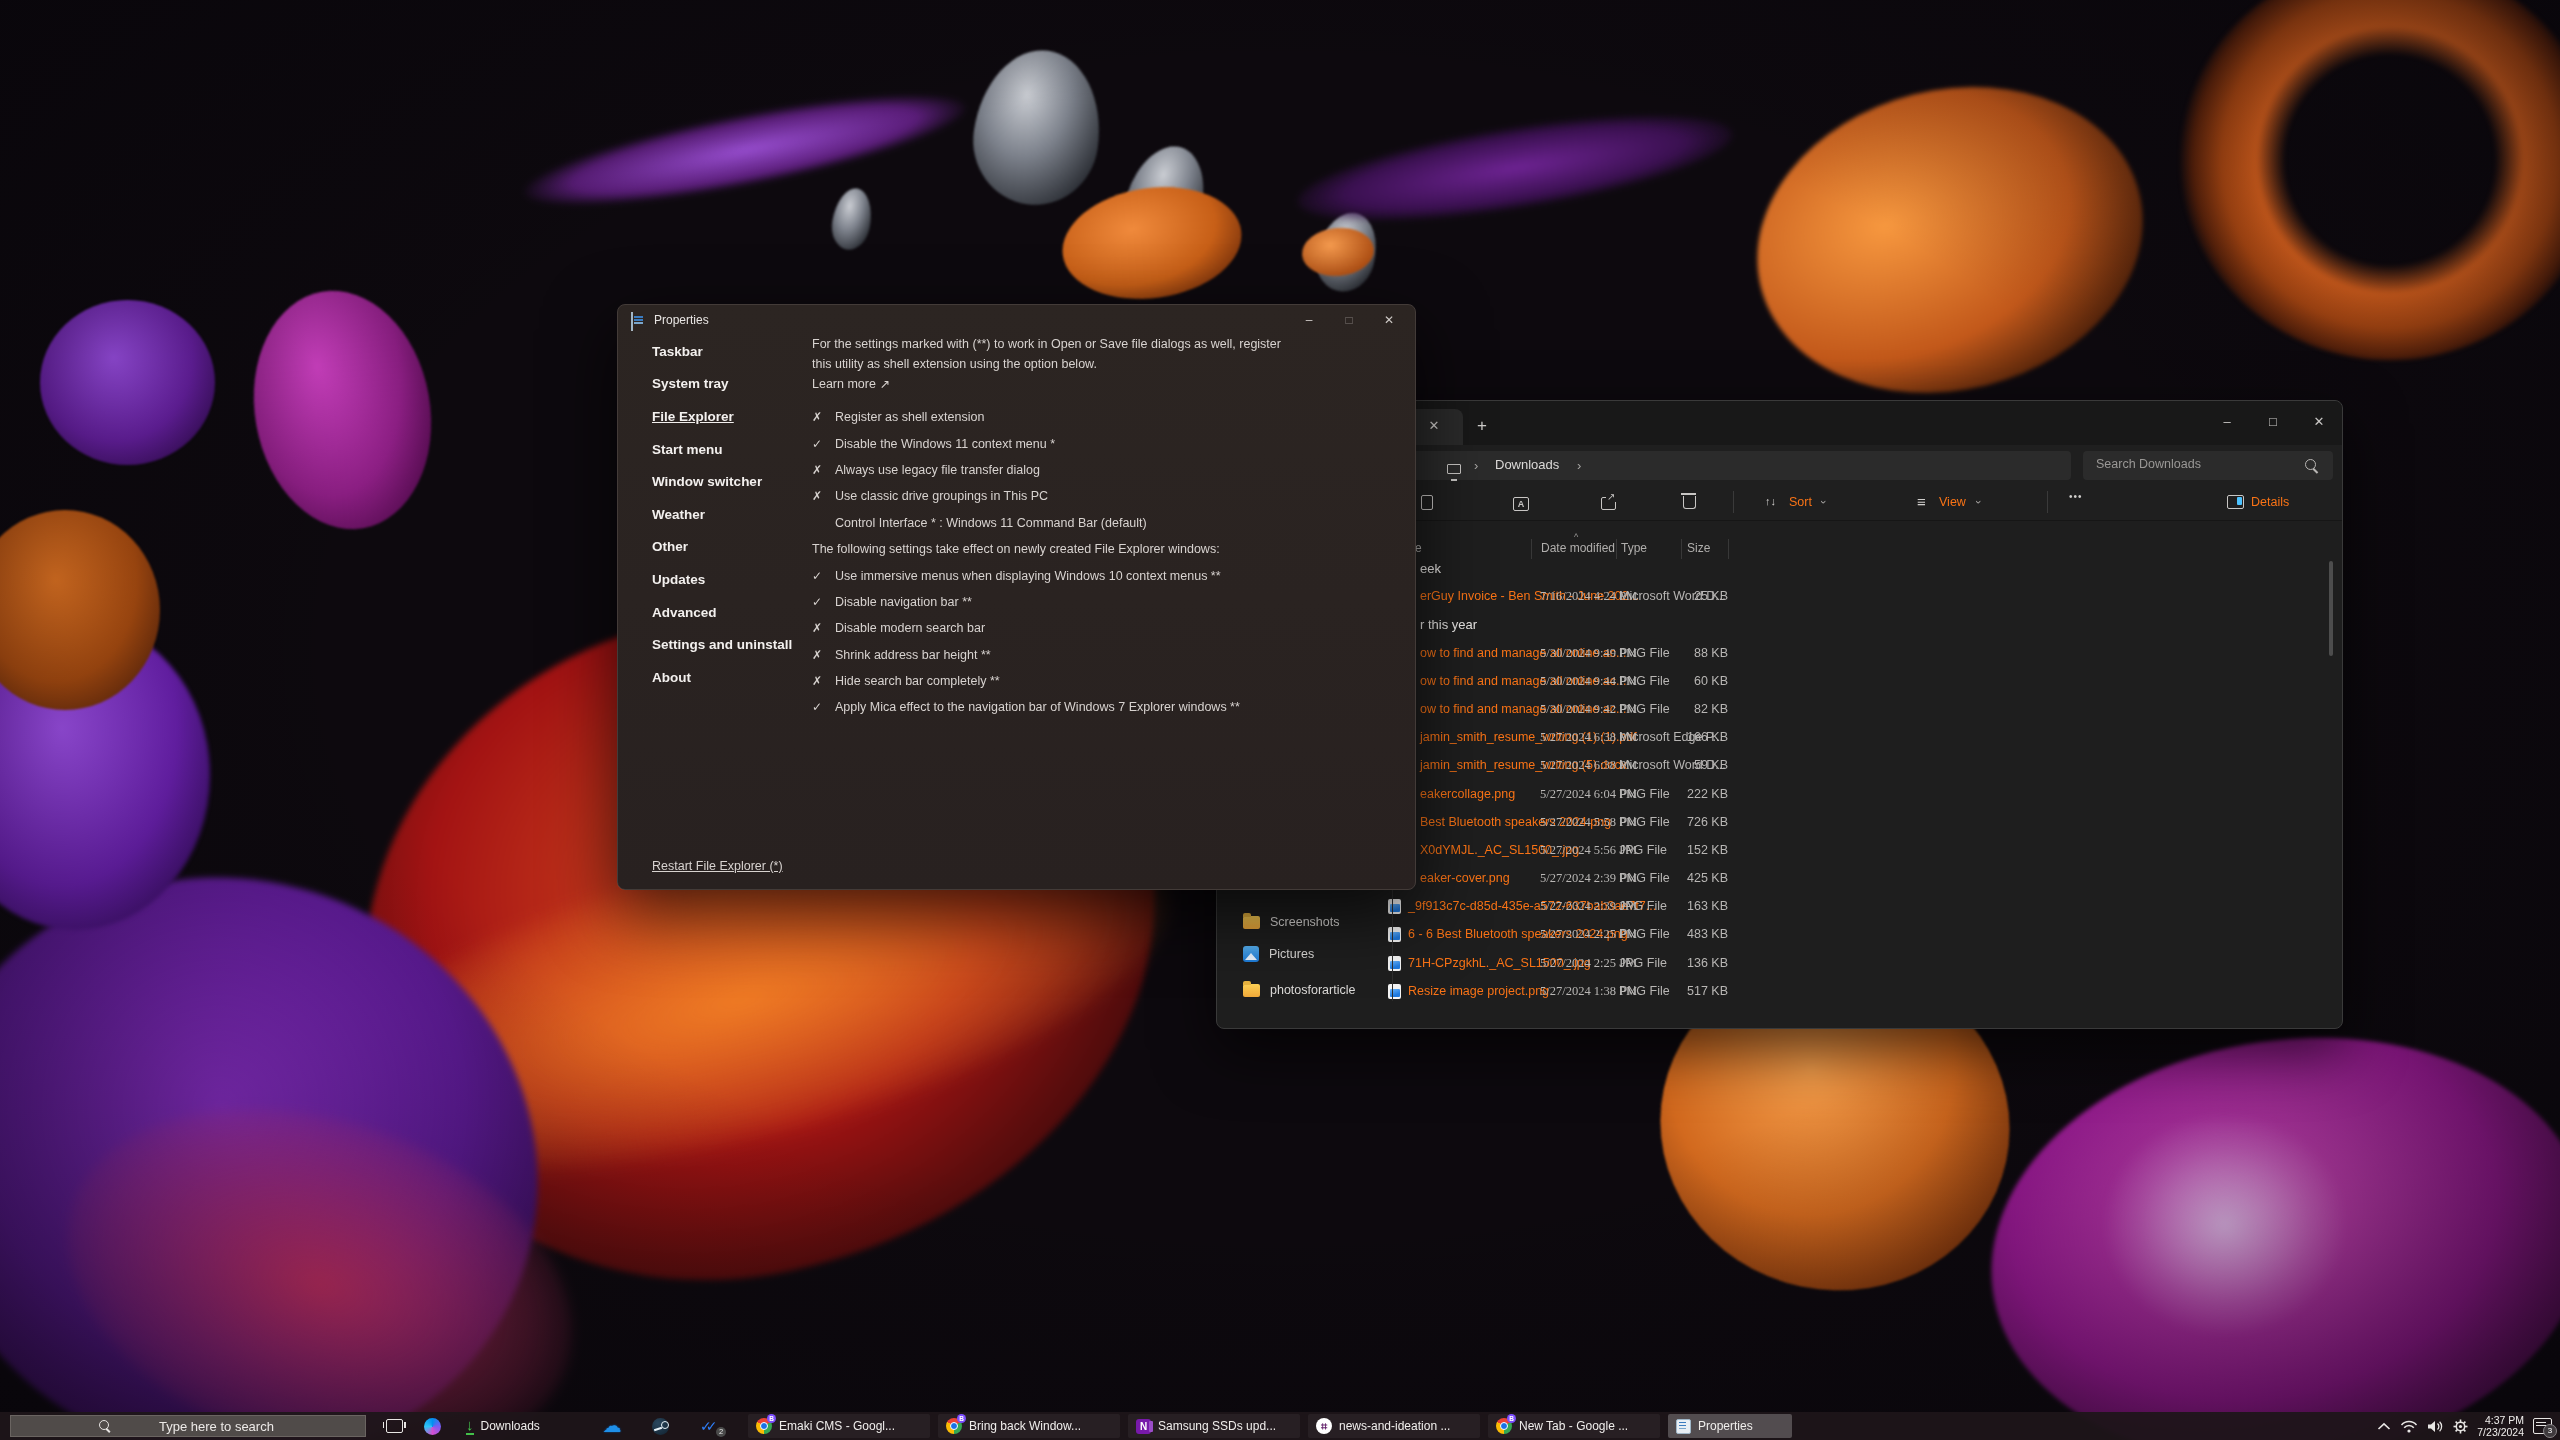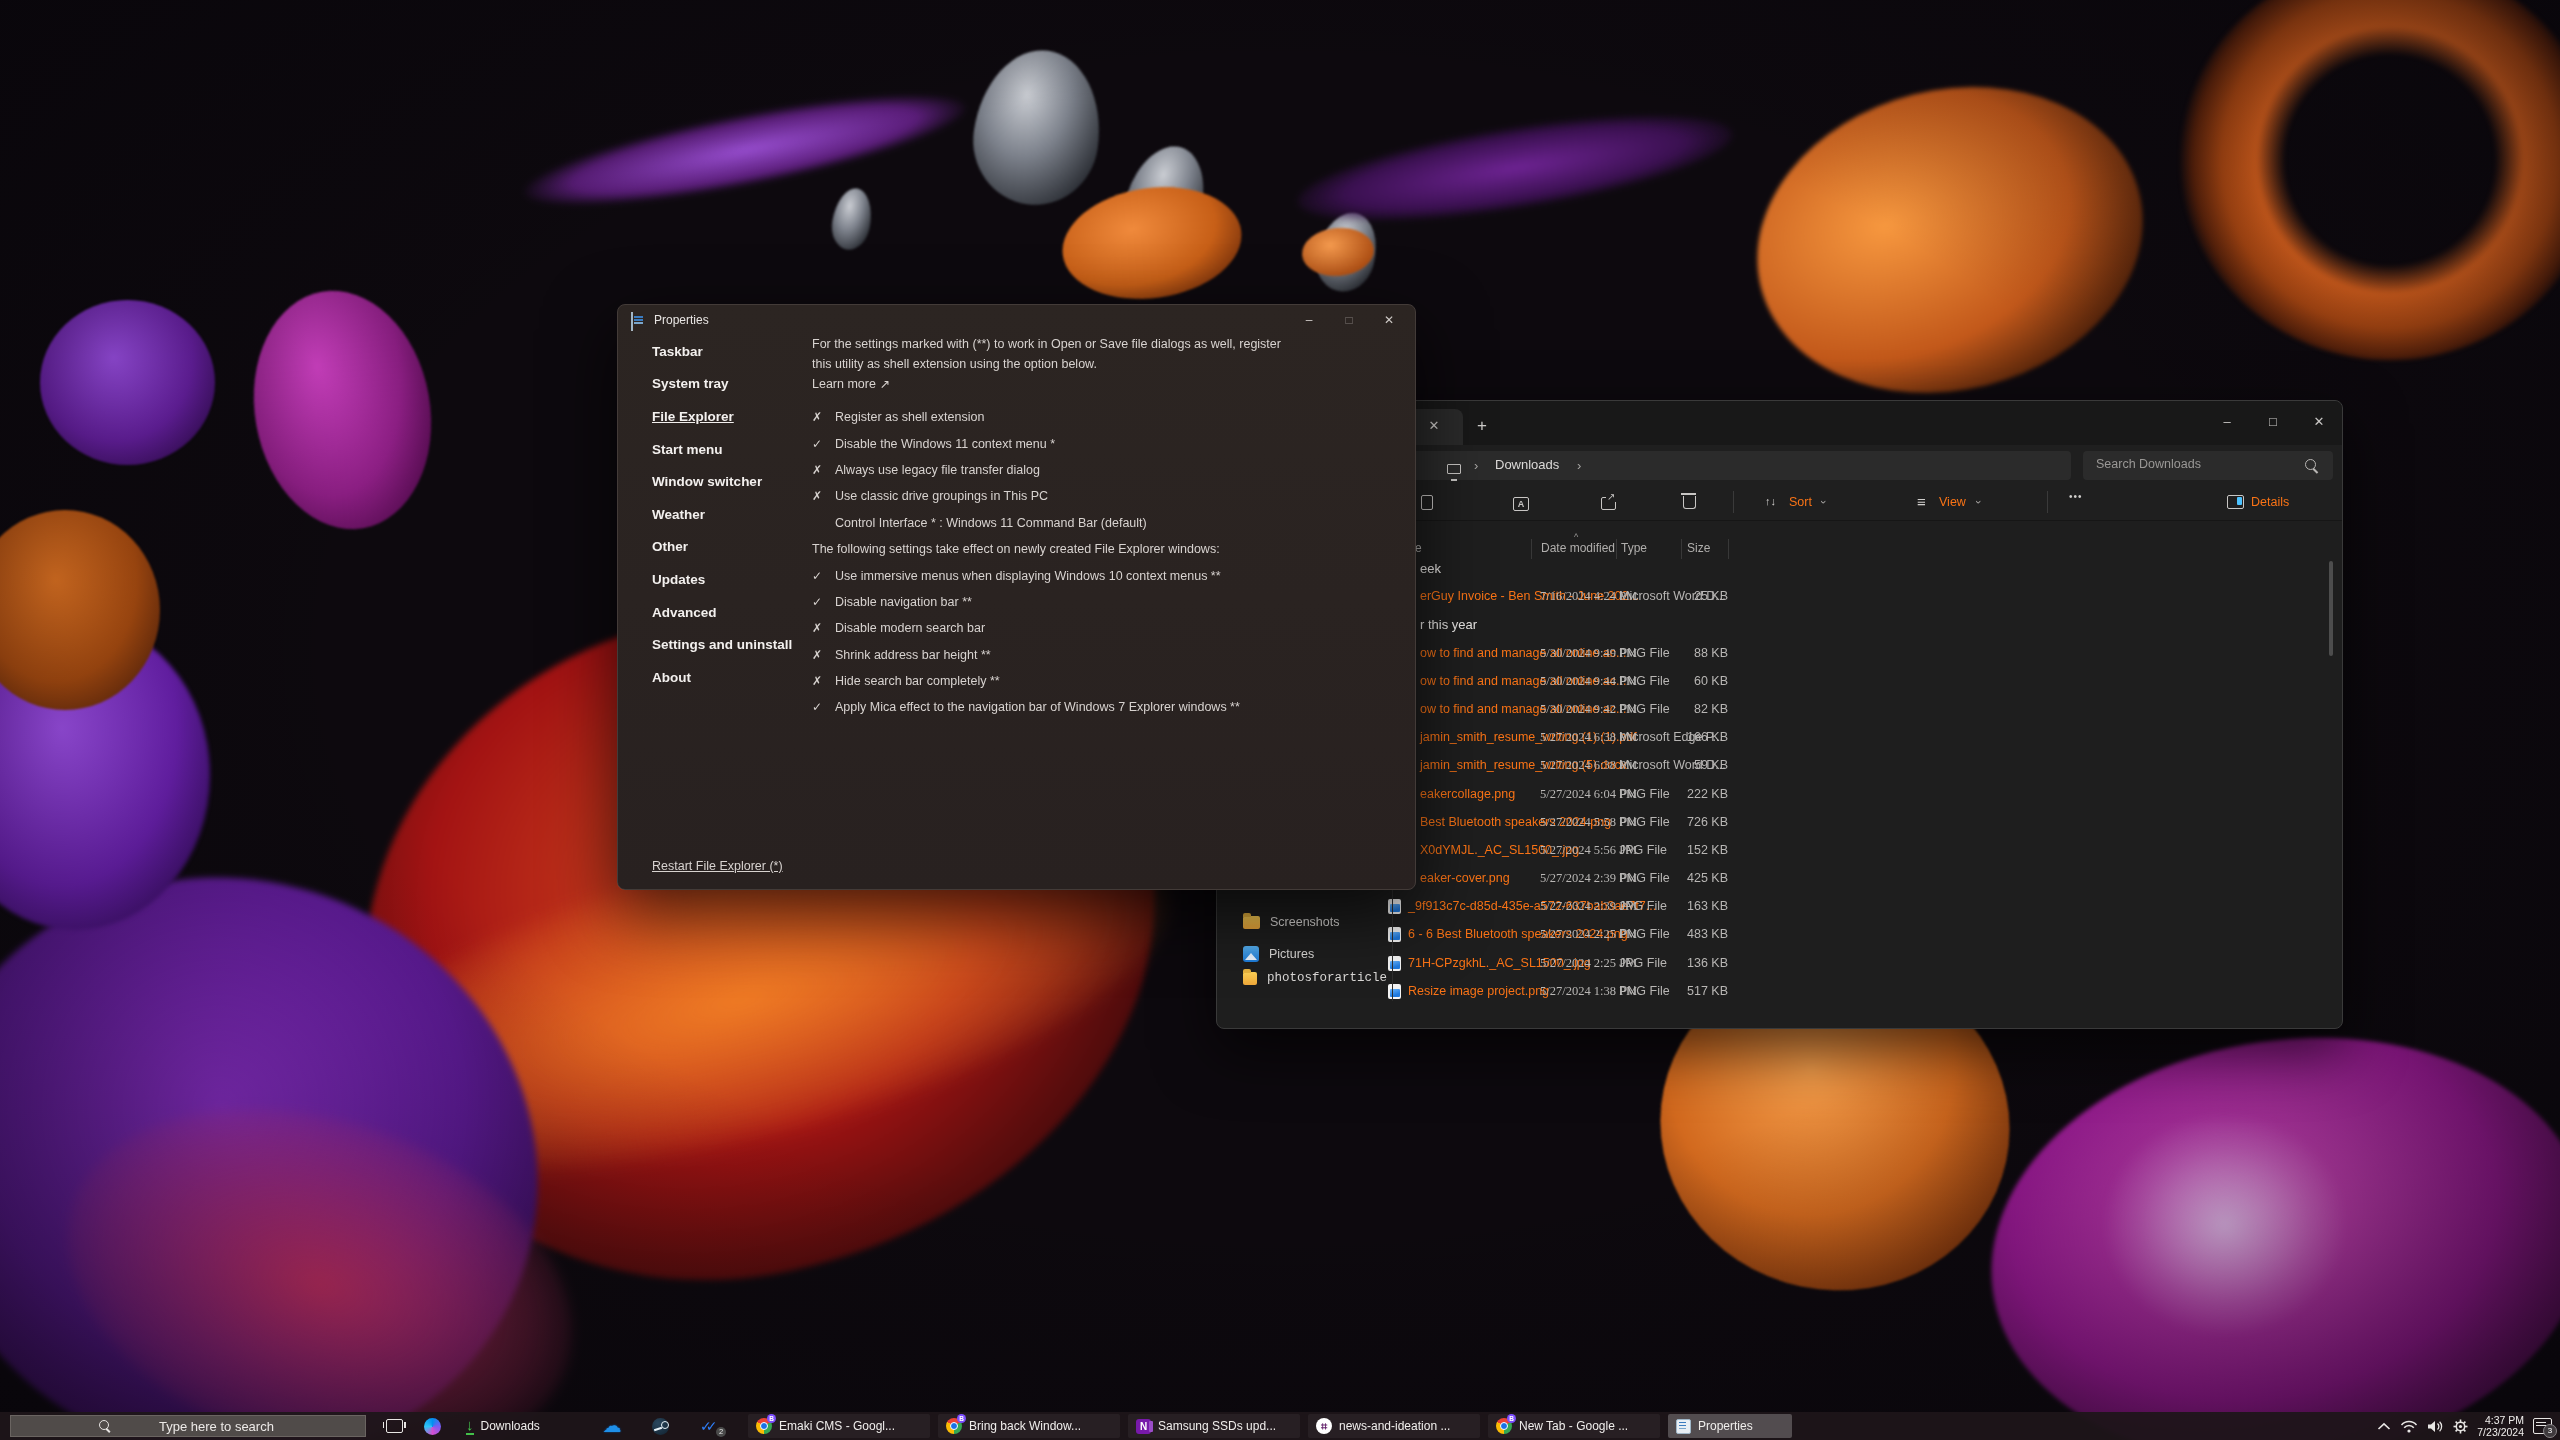--- a/index.html
+++ b/index.html
@@ -357,21 +357,21 @@
 
     <div class="abs ex-nav">
       <div class="nav-row" style="top:352px;">
         <span class="fold"></span>
         <span>Screenshots</span>
       </div>
       <div class="nav-row" style="top:384px;">
         <span class="pics"></span>
         <span>Pictures</span>
       </div>
-      <div class="nav-row" style="top:408px;font-family:Liberation Mono, monospace;">
+      <div class="nav-row" style="top:420px;">
         <span class="fold"></span>
         <span>photosforarticle</span>
       </div>
     </div>
 
     <div class="abs scrollthumb"></div>
   </div>
 
   <div class="abs dialog">
     <div class="abs dlg-title">

